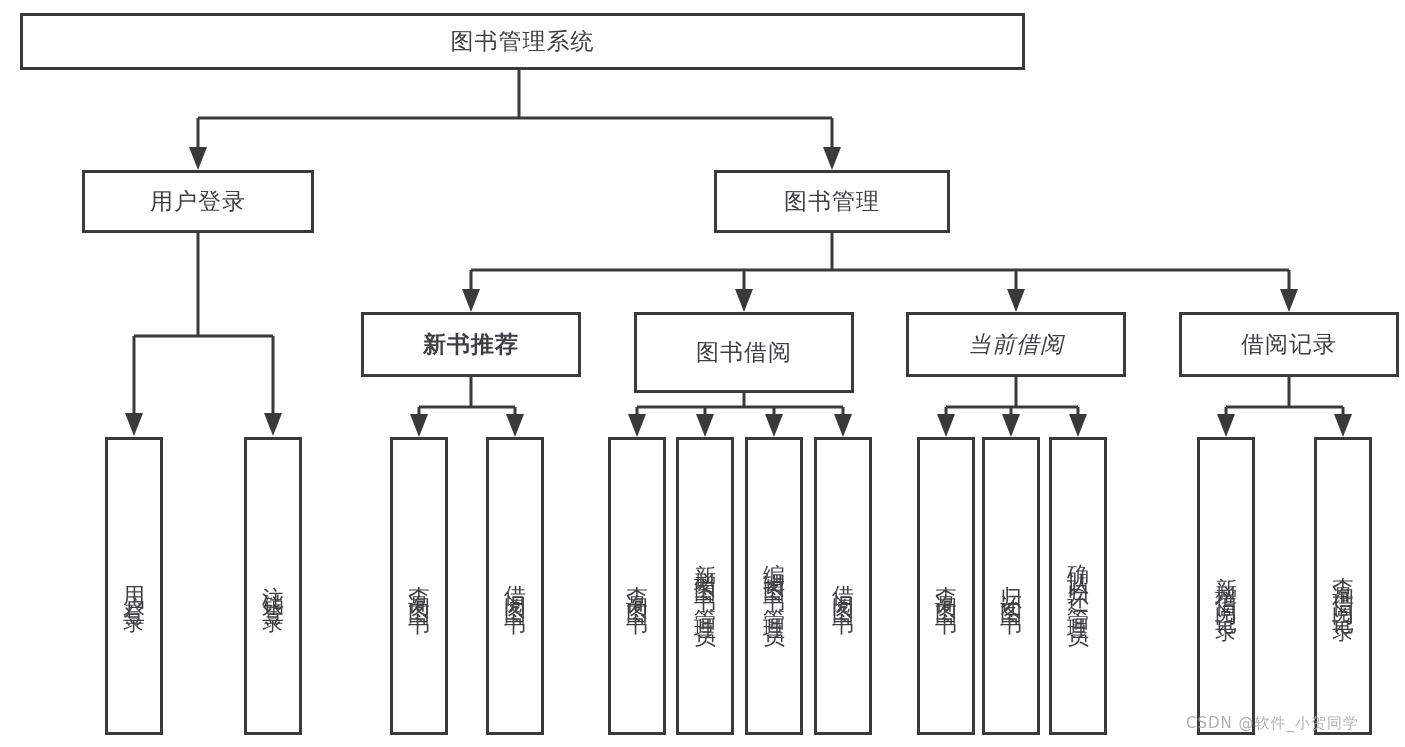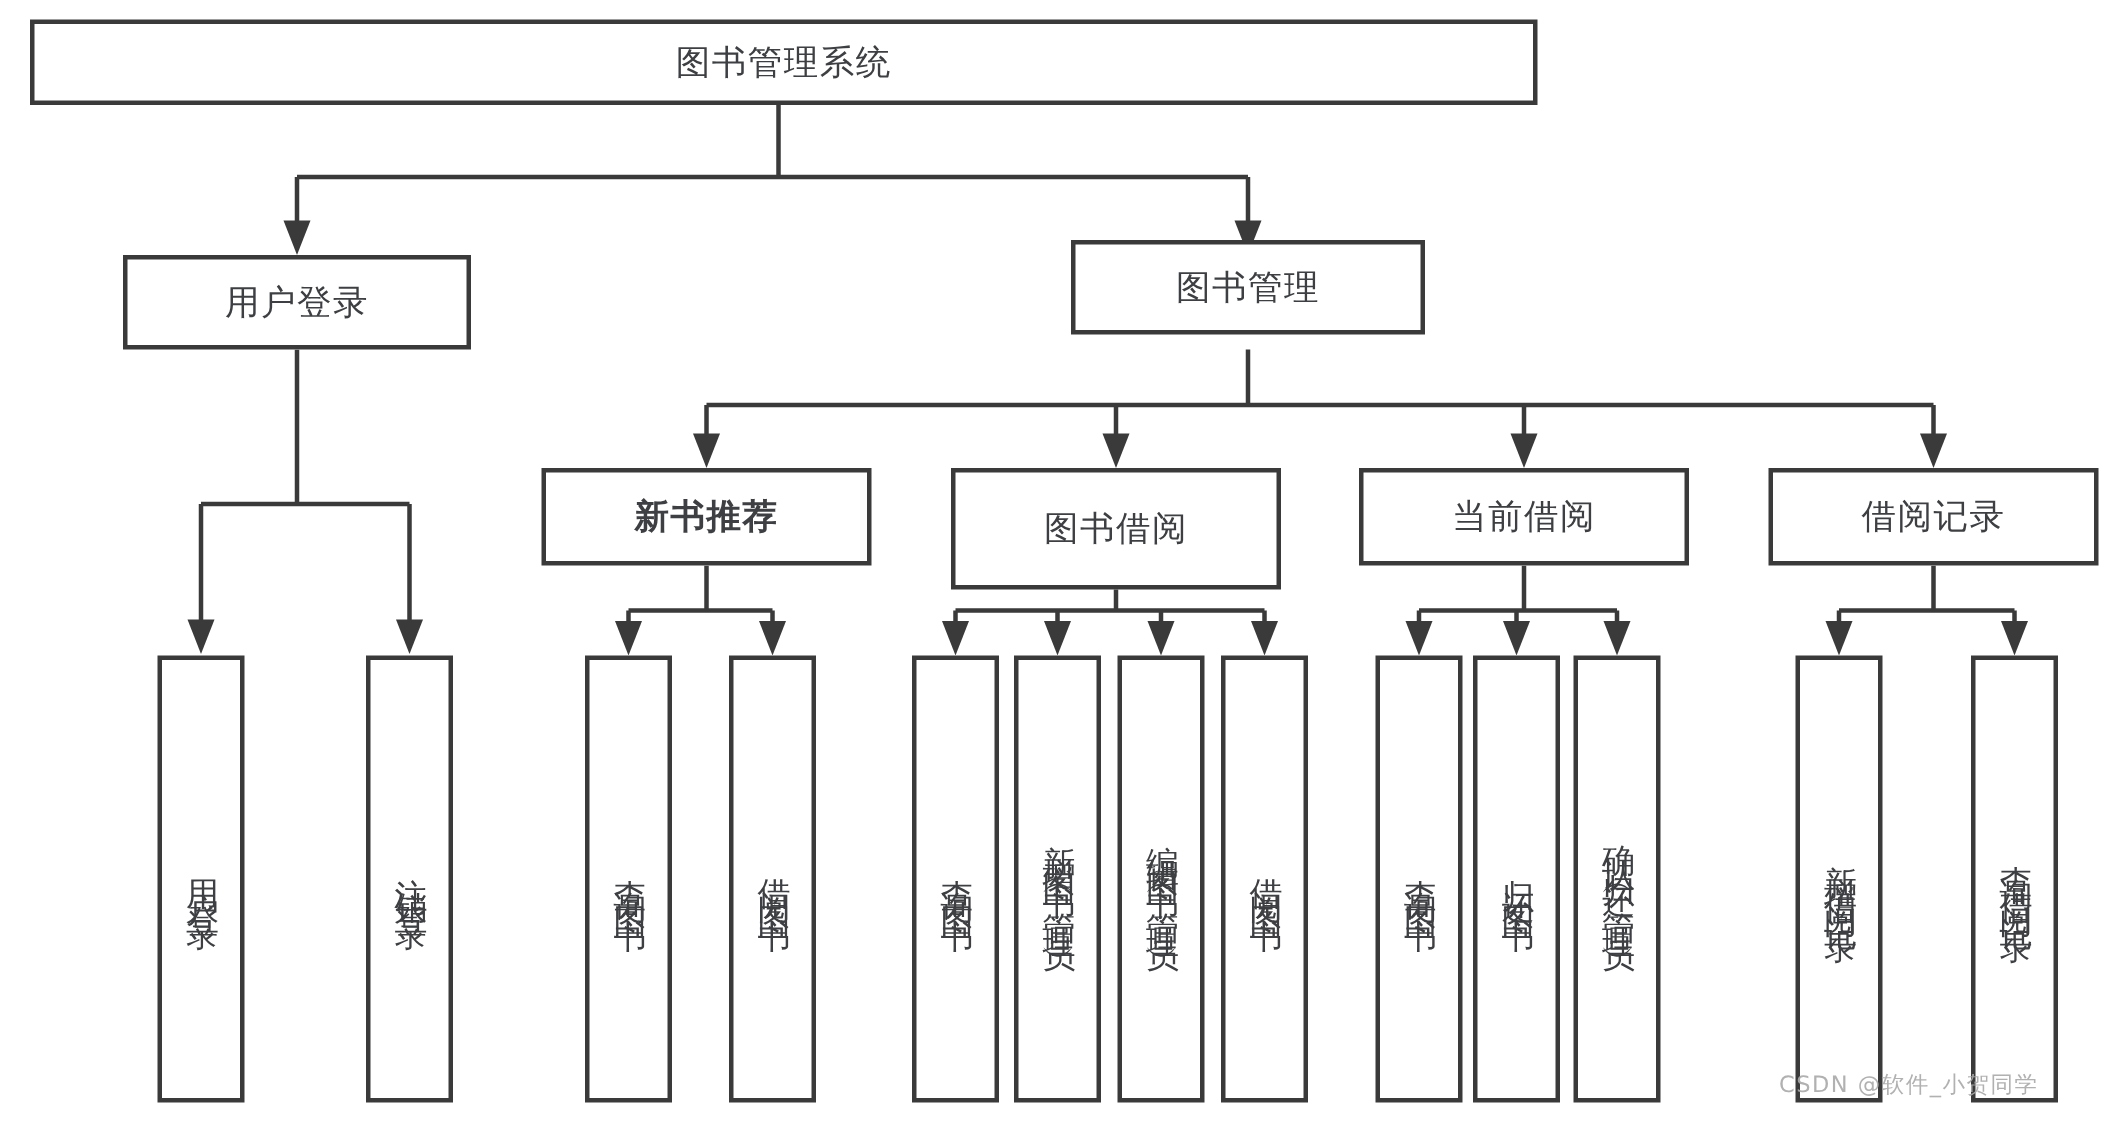--- a/index.html
+++ b/index.html
@@ -101,31 +101,31 @@
     <polygon points="1334,414 1352,414 1343,437"></polygon>
   </svg>
 
   <div class="node" style="left:20px; top:13px; width:1005px; height:57px;">
     <span>图书管理系统</span>
   </div>
 
   <div class="node" style="left:82px; top:170px; width:232px; height:63px;">
     <span>用户登录</span>
   </div>
-  <div class="node" style="left:714px; top:160px; width:236px; height:63px;">
+  <div class="node" style="left:714px; top:170px; width:236px; height:63px;">
     <span>图书管理</span>
   </div>
 
   <div class="node" style="left:361px; top:312px; width:220px; height:65px;font-weight:bold;">
     <span>新书推荐</span>
   </div>
   <div class="node" style="left:634px; top:312px; width:220px; height:81px;">
     <span>图书借阅</span>
   </div>
-  <div class="node" style="left:906px; top:312px; width:220px; height:65px;">
+  <div class="node" style="left:906px; top:312px; width:220px; height:65px;font-style:italic;">
     <span>当前借阅</span>
   </div>
   <div class="node" style="left:1179px; top:312px; width:220px; height:65px;">
     <span>借阅记录</span>
   </div>
 
   <div class="node leaf" style="left:105px; top:437px; width:58px; height:298px;">
     <span>用户登录</span>
   </div>
   <div class="node leaf" style="left:244px; top:437px; width:58px; height:298px;">

